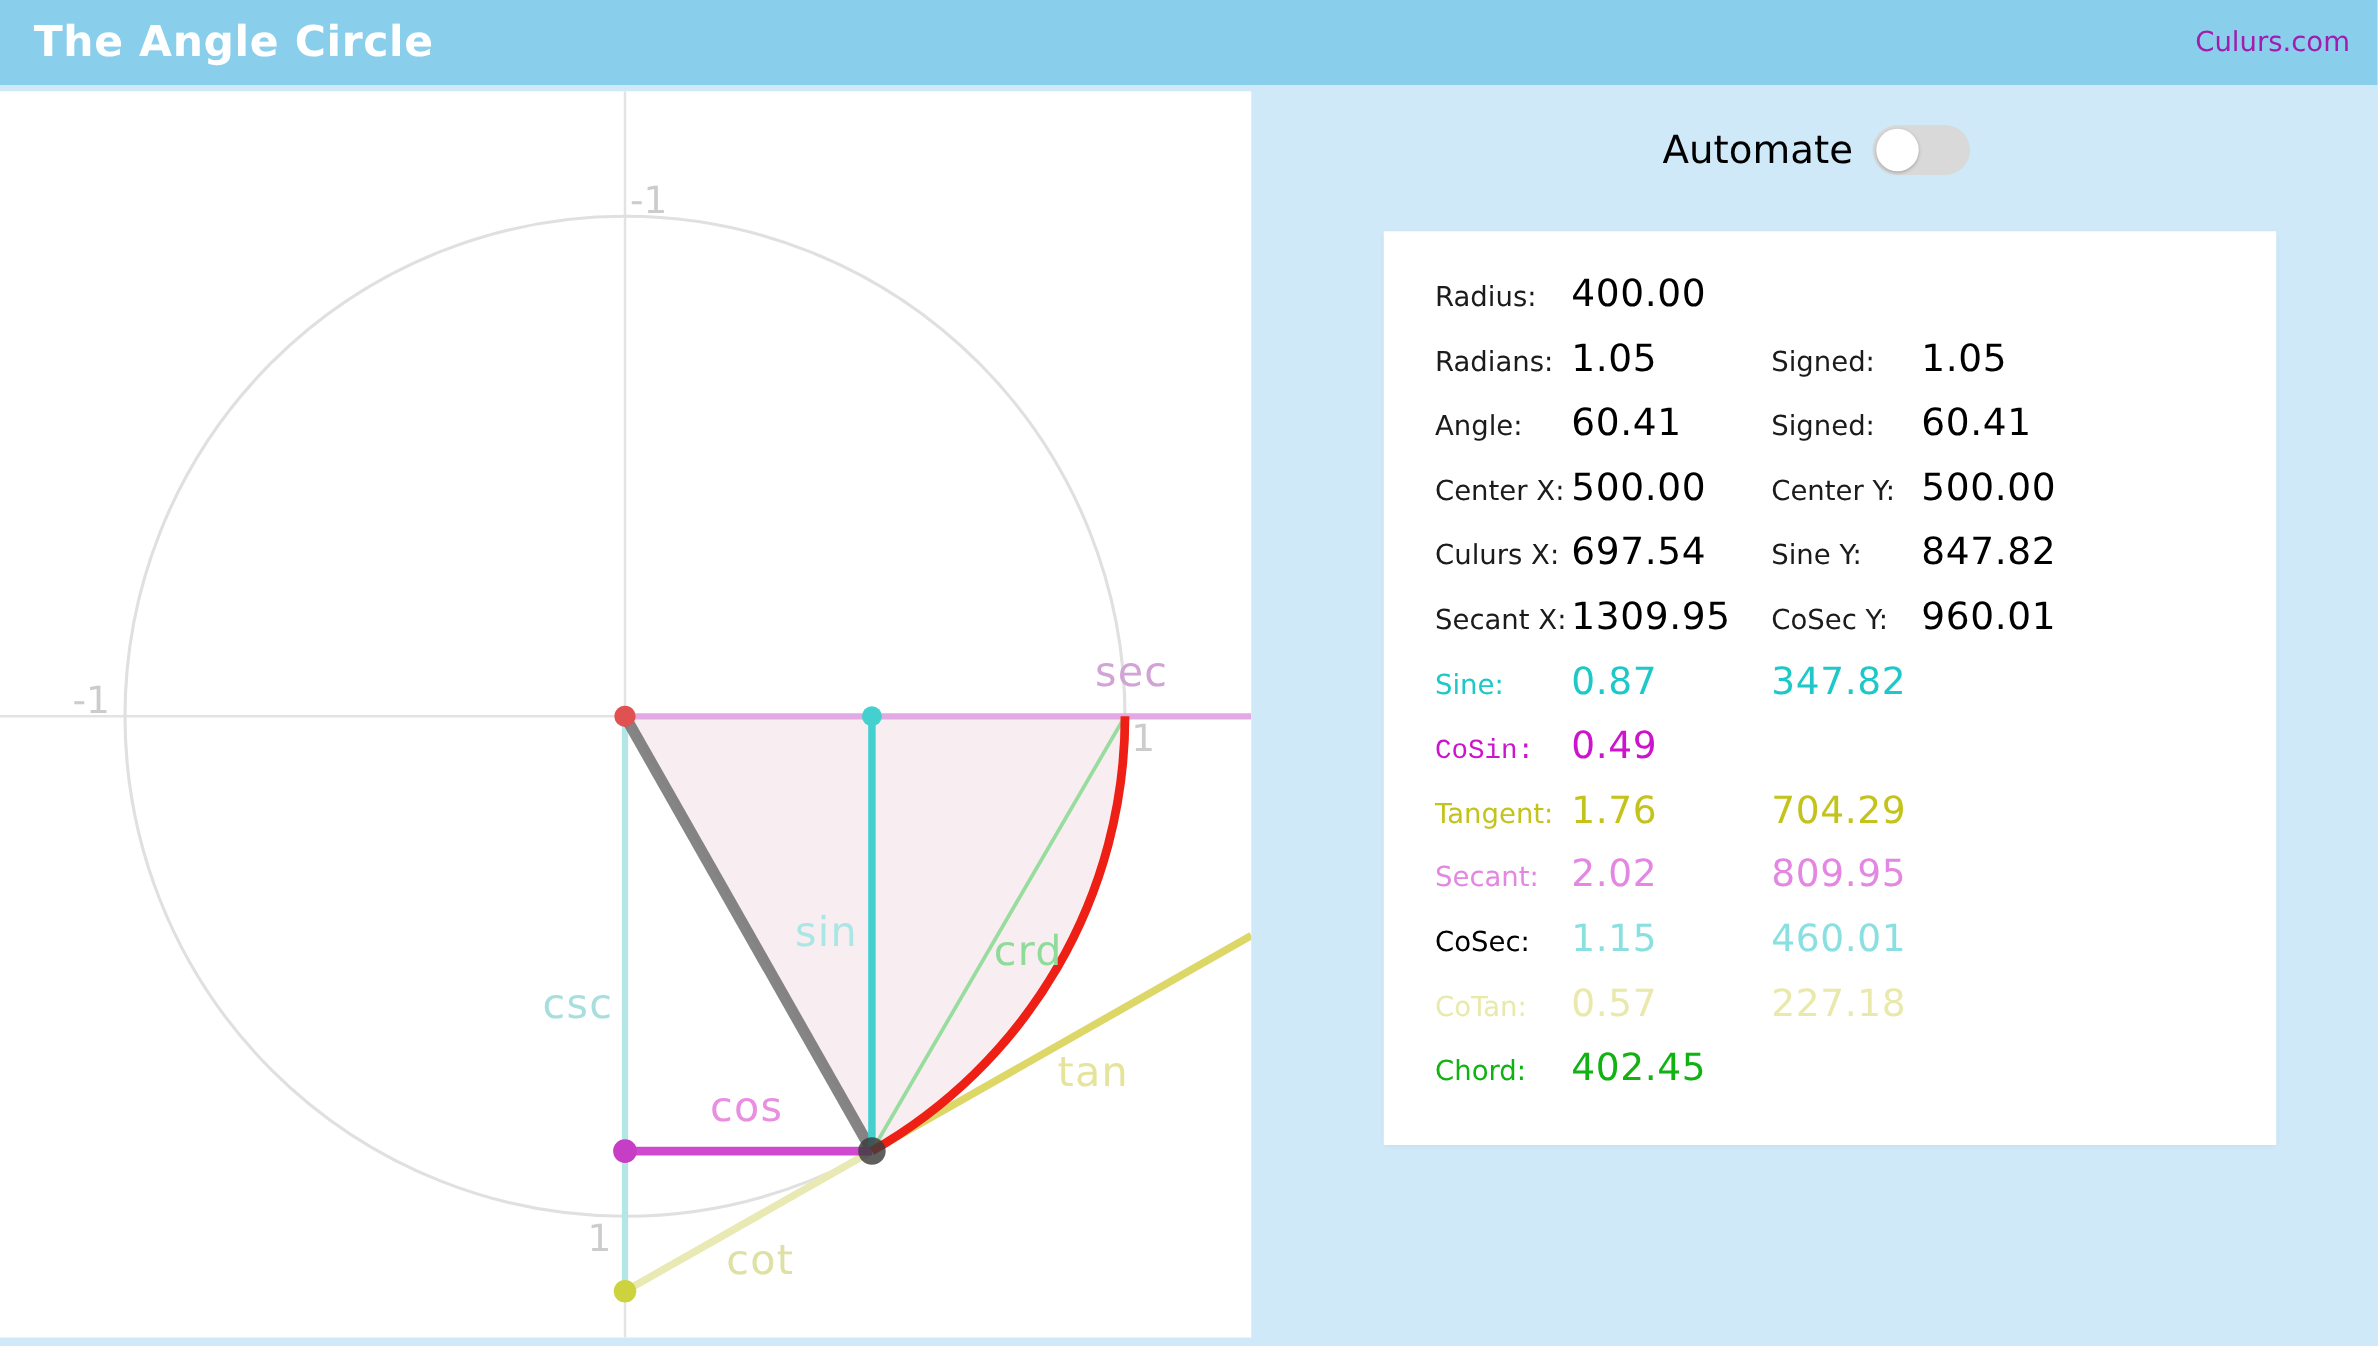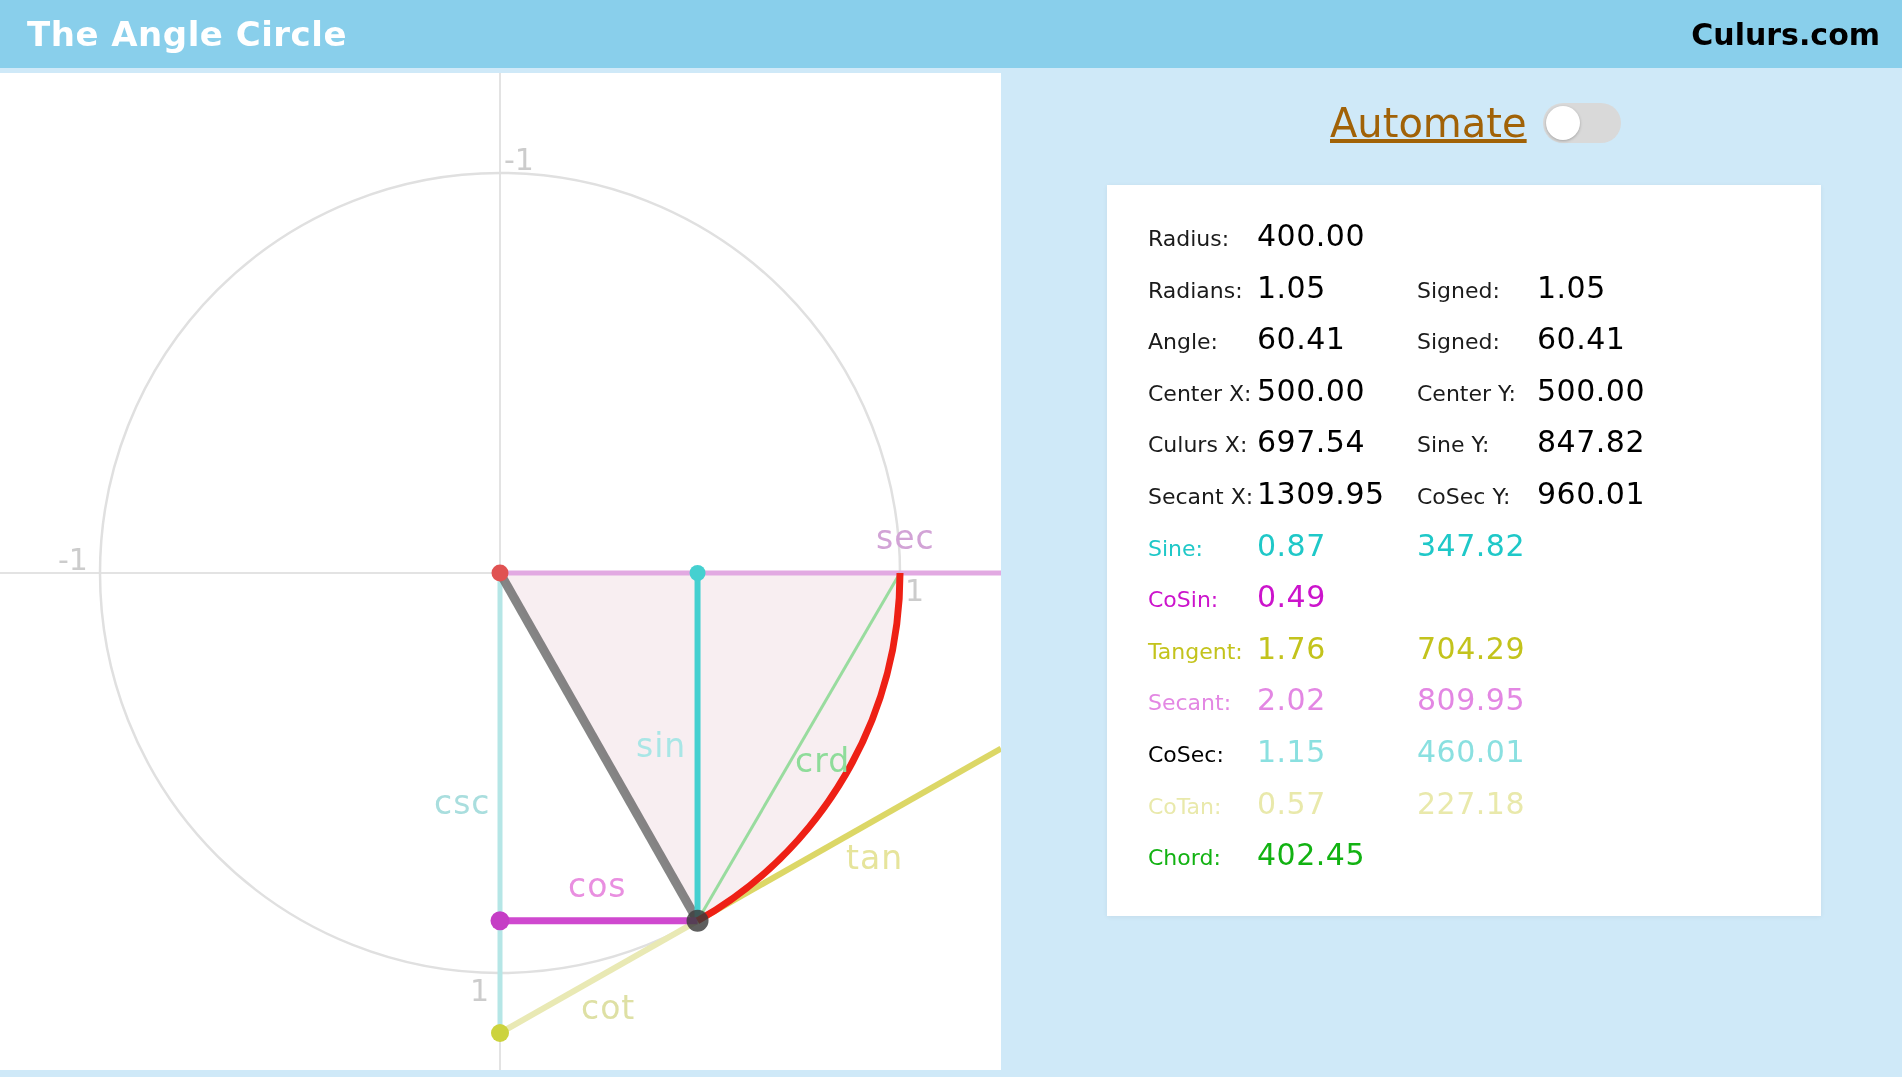--- a/index.html
+++ b/index.html
@@ -3,29 +3,29 @@
 <meta charset="utf-8">
 <style>
   * { margin:0; padding:0; box-sizing:border-box; }
   html,body { width:1902px; height:1077px; overflow:hidden; }
   body { background:#cfe9f8; font-family:"DejaVu Sans","Liberation Sans",sans-serif; position:relative; }
 
   .header { position:absolute; top:0; left:0; width:1902px; height:68px;
     background:#89cfeb; display:flex; align-items:center; justify-content:space-between;
     padding:0 22px 0 27px; }
   .header .title { color:#ffffff; font-size:34px; font-weight:bold; letter-spacing:0.5px; }
-  .header .brand { color:#000000; font-size:30px; font-weight:bold; }
+  .header .brand { color:#a21caf; font-size:22px; font-weight:normal; }
 
   .canvas-wrap { position:absolute; left:0; top:73px; width:1001px; height:997px; background:#ffffff; }
   svg { display:block; }
   .diagram-label { font-family:"DejaVu Sans","Liberation Sans",sans-serif; font-size:33px; letter-spacing:1px; }
   .axis-label { font-family:"DejaVu Sans","Liberation Sans",sans-serif; font-size:30px; fill:#cccccc; }
 
   .automate { position:absolute; left:1330px; top:100px; display:flex; align-items:center; }
-  .automate .auto-label { font-size:40px; color:#a16207; margin-right:16px;text-decoration:underline; }
+  .automate .auto-label { font-size:31px; color:#000000; margin-right:16px; }
   .toggle { width:78px; height:40px; border-radius:20px; background:#d9d9d9; position:relative; cursor:pointer; }
   .toggle .knob { position:absolute; left:3px; top:3px; width:34px; height:34px; border-radius:50%;
     background:#ffffff; box-shadow:0 1px 3px rgba(0,0,0,0.25); }
 
   .card { position:absolute; left:1107px; top:185px; width:714px; height:731px;
     background:#ffffff; border-radius:0; box-shadow:0 1px 5px rgba(0,0,0,0.06);
     padding:33px 0 0 41px; }
   .prow { display:grid; grid-template-columns:109px 160px 120px auto; align-items:baseline; height:51.6px; }
   .prow .lbl { font-size:22px; color:#1b1b1b; }
   .prow .val { font-size:30px; color:#000000; letter-spacing:0.5px; }
@@ -129,21 +129,21 @@
         <span class="val c2">1309.95</span>
         <span class="lbl c3">CoSec Y:</span>
         <span class="val c4">960.01</span>
       </div>
       <div class="prow">
         <span class="lbl c1" style="color: rgb(31, 200, 200);">Sine:</span>
         <span class="val c2" style="color: rgb(31, 200, 200);">0.87</span>
         <span class="val c3w" style="color: rgb(31, 200, 200);">347.82</span>
       </div>
       <div class="prow">
-        <span class="lbl c1" style="color: rgb(204, 20, 204);">CoSin:</span>
+        <span class="lbl c1" style="color: rgb(204, 20, 204); font-family: Liberation Mono, monospace;">CoSin:</span>
         <span class="val c2" style="color: rgb(204, 20, 204);">0.49</span>
       </div>
       <div class="prow">
         <span class="lbl c1" style="color: rgb(195, 195, 28);">Tangent:</span>
         <span class="val c2" style="color: rgb(195, 195, 28);">1.76</span>
         <span class="val c3w" style="color: rgb(195, 195, 28);">704.29</span>
       </div>
       <div class="prow">
         <span class="lbl c1" style="color: rgb(227, 135, 227);">Secant:</span>
         <span class="val c2" style="color: rgb(227, 135, 227);">2.02</span>

